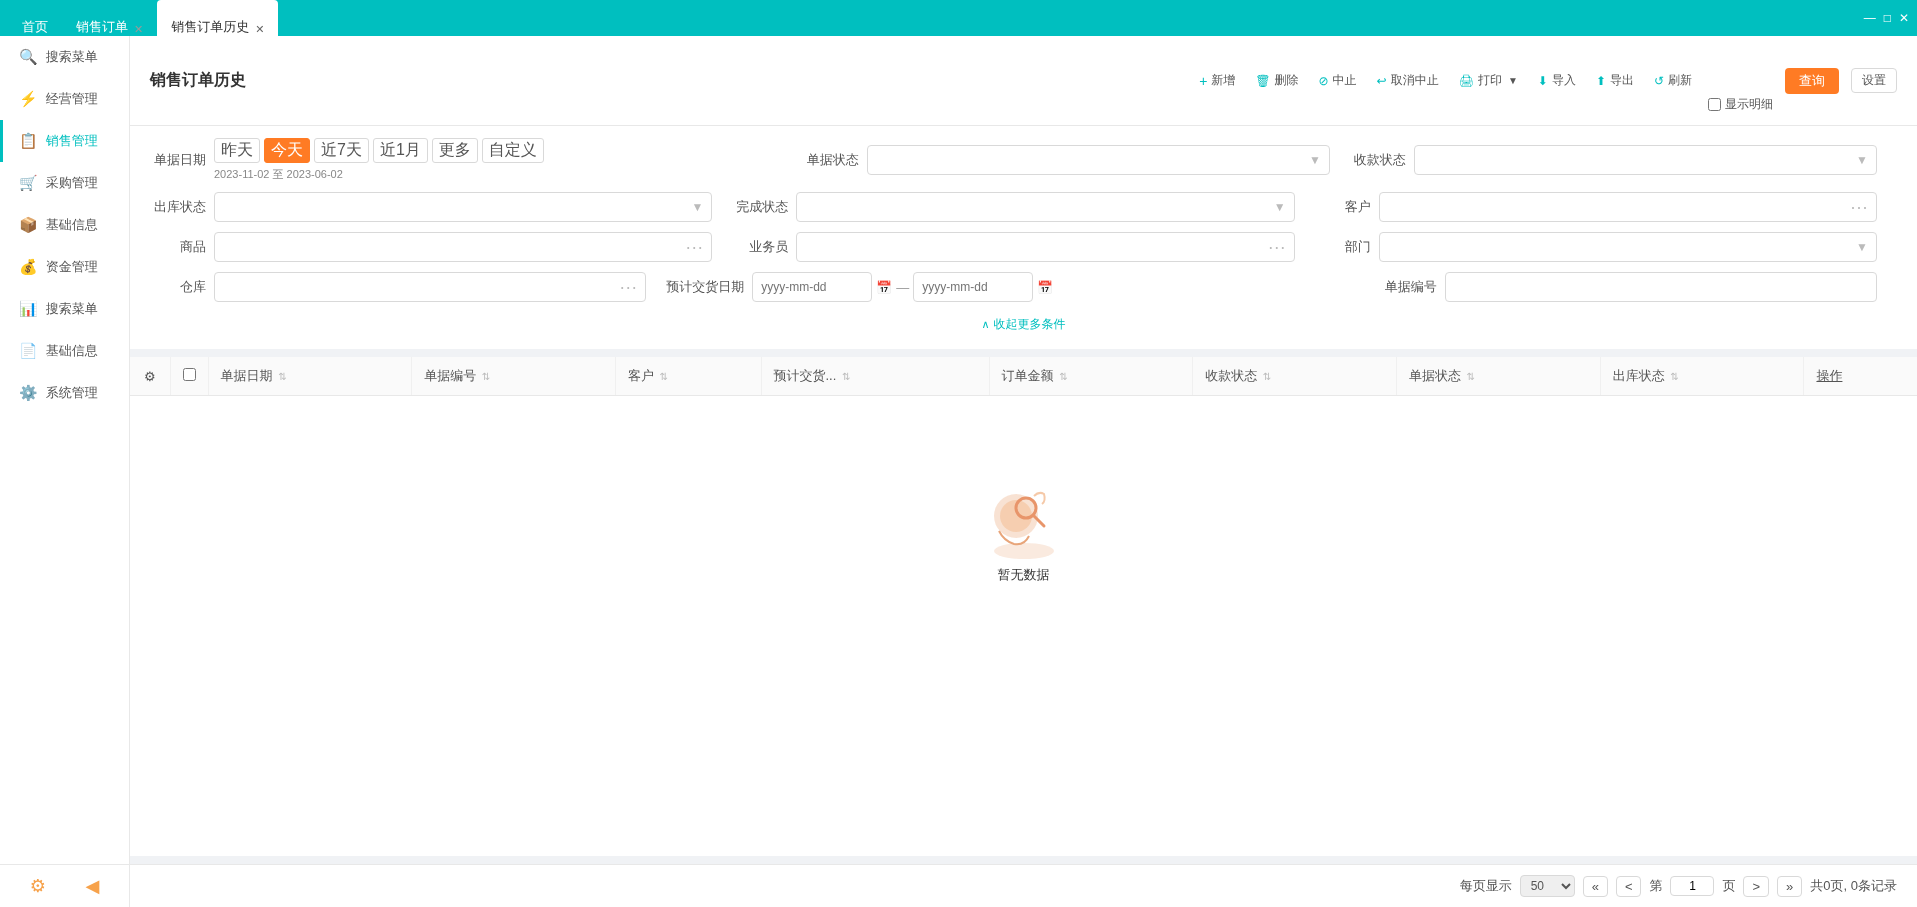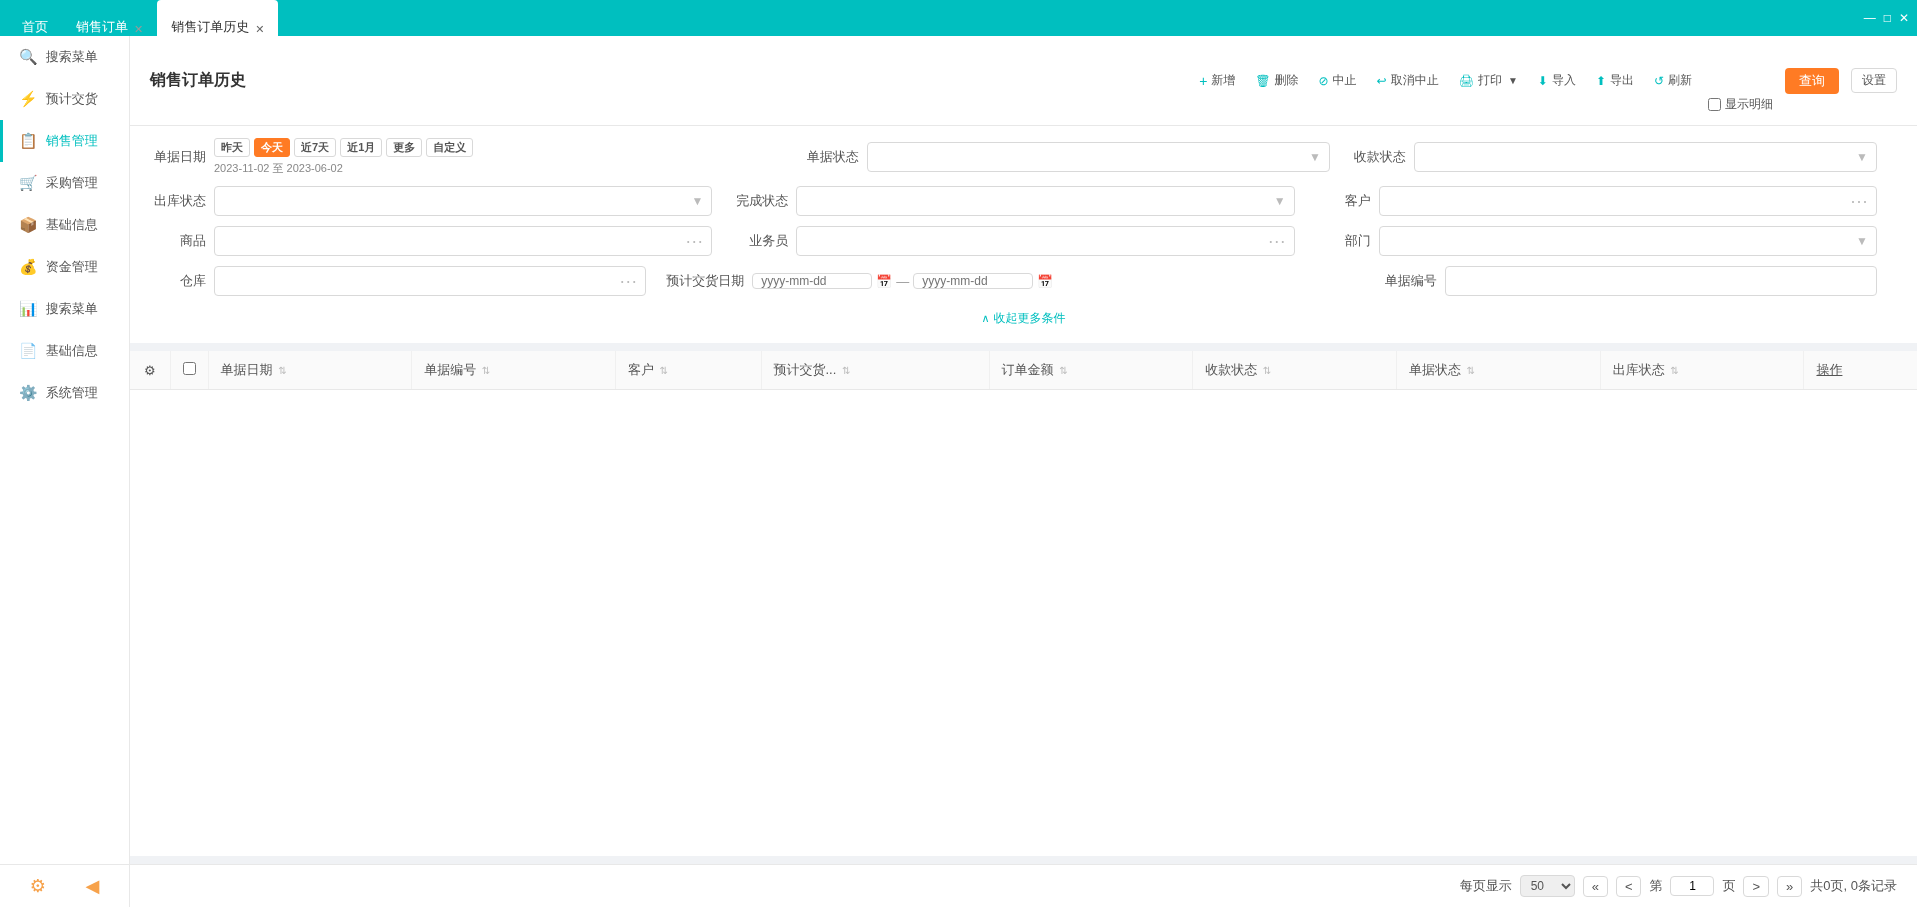--- a/index.html
+++ b/index.html
@@ -40,24 +40,24 @@
     
     .filter-area { background: #fff; padding: 12px 20px; margin-bottom: 8px; flex-shrink: 0; }
     .filter-row { display: flex; align-items: center; gap: 0; margin-bottom: 10px; flex-wrap: wrap; }
     .filter-item { display: flex; align-items: center; gap: 8px; flex: 1; min-width: 300px; padding-right: 20px; }
     .filter-label { color: #555; font-size: 13px; white-space: nowrap; min-width: 56px; text-align: right; }
     .filter-control { flex: 1; display: flex; align-items: center; }
     .filter-select { width: 100%; border: 1px solid #d9d9d9; border-radius: 4px; padding: 4px 8px; font-size: 12px; color: #555; background: #fff; display: flex; align-items: center; justify-content: space-between; cursor: pointer; height: 30px; }
     .filter-input { flex: 1; border: 1px solid #d9d9d9; border-radius: 4px; padding: 4px 8px; font-size: 12px; color: #555; background: #fff; height: 30px; outline: none; }
     .filter-dots { color: #bbb; font-size: 18px; cursor: pointer; margin-left: 4px; }
     .date-shortcut { display: flex; align-items: center; gap: 4px; margin-bottom: 2px; }
-    .date-btn { padding: 1px 6px; border-radius: 3px; font-size: 11px; cursor: pointer; color: #555; border: 1px solid #d9d9d9; background: #fff; font-weight: bold; }
+    .date-btn { padding: 1px 6px; border-radius: 3px; font-size: 16px; cursor: pointer; color: #555; border: 1px solid #d9d9d9; background: #fff; }
     .date-btn.active { background: #ff7b24; color: #fff; border-color: #ff7b24; }
     .date-text { font-size: 11px; color: #888; }
-    .date-input { border: 1px solid #d9d9d9; border-radius: 4px; padding: 4px 8px; font-size: 12px; color: #bbb; background: #fff; height: 16px; width: 120px; }
+    .date-input { border: 1px solid #d9d9d9; border-radius: 4px; padding: 4px 8px; font-size: 12px; color: #bbb; background: #fff; height: 30px; width: 120px; }
     .date-dash { color: #999; }
 
     .collapse-bar { display: flex; align-items: center; justify-content: center; gap: 4px; font-size: 12px; color: #00bfbf; cursor: pointer; padding: 4px 0; }
     .collapse-icon { font-size: 11px; }
 
     
     .table-area { background: #fff; flex: 1; margin: 0 0 8px 0; overflow: auto; }
     .table-container { overflow: auto; }
     table { width: 100%; border-collapse: collapse; font-size: 13px; }
     thead th { background: #fafafa; border-bottom: 1px solid #e8e8e8; padding: 10px 12px; text-align: left; color: #555; font-weight: normal; white-space: nowrap; border-right: 1px solid #f0f0f0; }
@@ -103,21 +103,21 @@
 
 <div class="layout">
 
   <div class="sidebar">
     <div class="sidebar-item">
       <span class="sidebar-icon">🔍</span>
       <span>搜索菜单</span>
     </div>
     <div class="sidebar-item">
       <span class="sidebar-icon">⚡</span>
-      <span>预计交货</span>
+      <span>经营管理</span>
     </div>
     <div class="sidebar-item active">
       <span class="sidebar-icon">📋</span>
       <span>销售管理</span>
     </div>
     <div class="sidebar-item">
       <span class="sidebar-icon">🛒</span>
       <span>采购管理</span>
     </div>
     <div class="sidebar-item">
@@ -352,20 +352,32 @@
               </th>
               <th>
                 <span>操作</span>
               </th>
             </tr>
           </thead>
           <tbody>
           </tbody>
         </table>
 
+        <div class="empty-state">
+          <svg class="empty-svg" viewBox="0 0 100 90" xmlns="http://www.w3.org/2000/svg">
+            <ellipse cx="50" cy="75" rx="30" ry="8" fill="#f5d5c0" opacity="0.5"></ellipse>
+            <circle cx="42" cy="40" r="22" fill="#f5d5c0" opacity="0.7"></circle>
+            <circle cx="42" cy="40" r="16" fill="#f5c9a8" opacity="0.8"></circle>
+            <circle cx="52" cy="32" r="10" fill="none" stroke="#e8956a" stroke-width="3"></circle>
+            <line x1="59" y1="39" x2="70" y2="50" stroke="#e8956a" stroke-width="3" stroke-linecap="round"></line>
+            <path d="M25 55 Q30 65 40 68 Q50 70 55 60" fill="none" stroke="#e8a57a" stroke-width="2"></path>
+            <path d="M60 20 Q65 15 70 18 Q72 25 68 28" fill="none" stroke="#f5c9a8" stroke-width="2"></path>
+          </svg>
+          <span>暂无数据</span>
+        </div>
       </div>
     </div>
 
     <div class="pagination">
       <span>每页显示</span>
       <select class="page-size-select">
         <option>50</option>
         <option>10</option>
         <option>20</option>
         <option>100</option>

